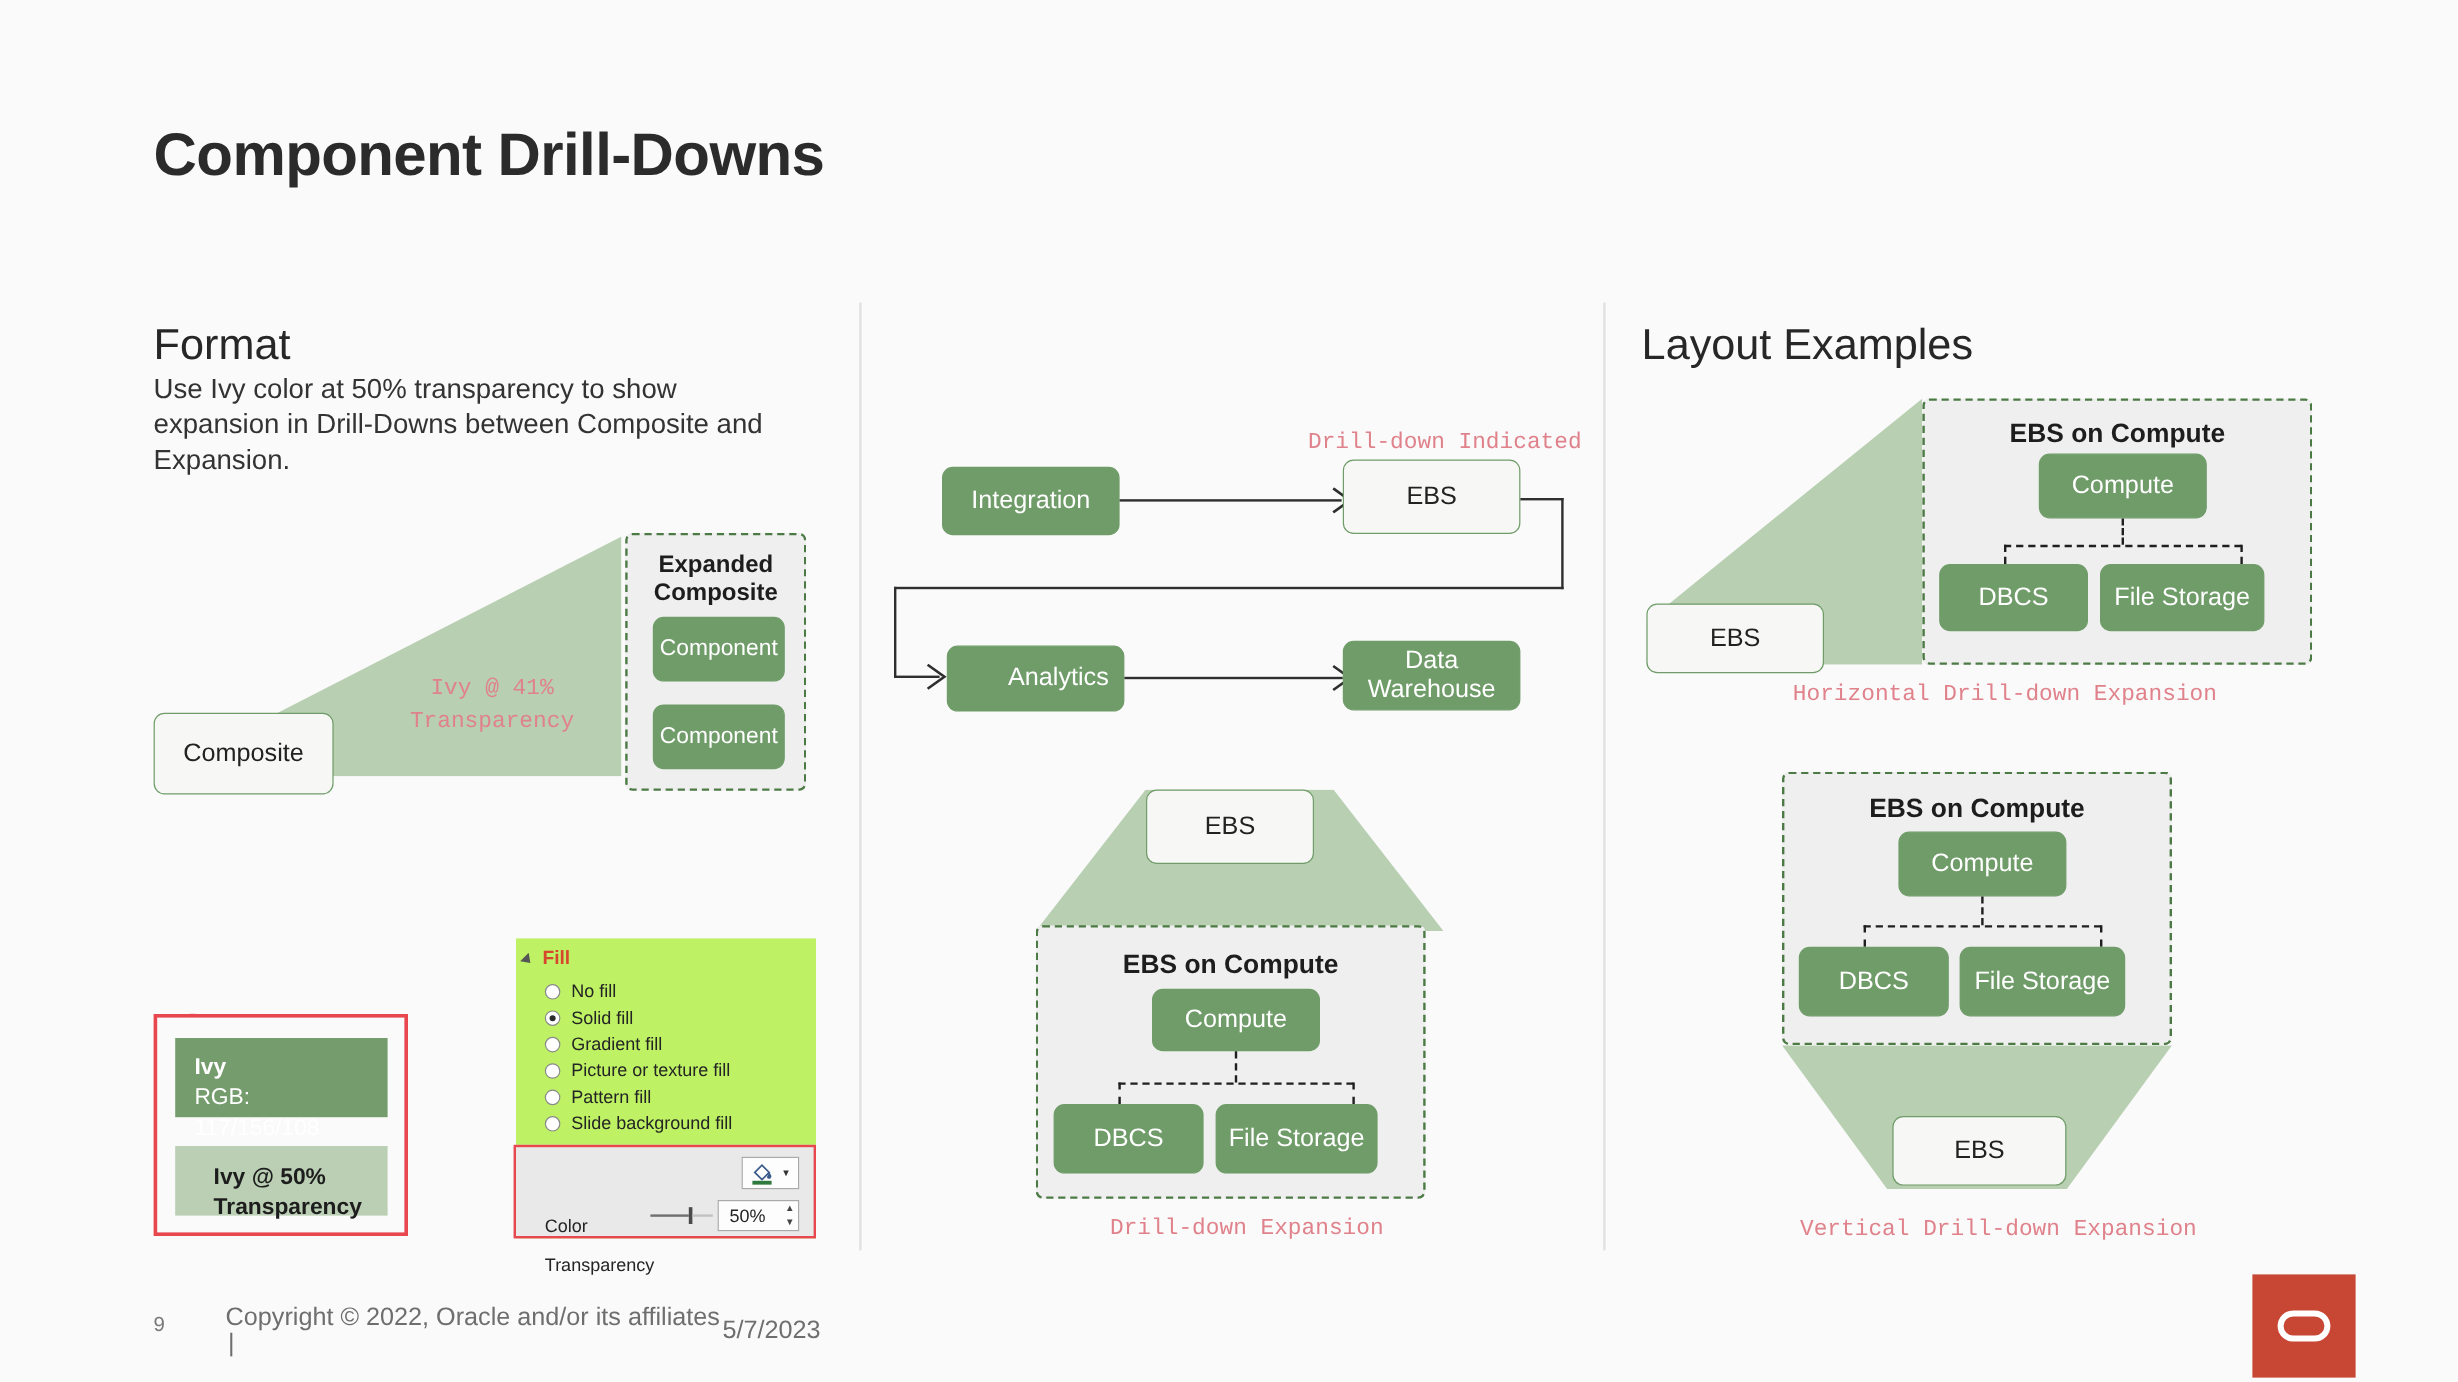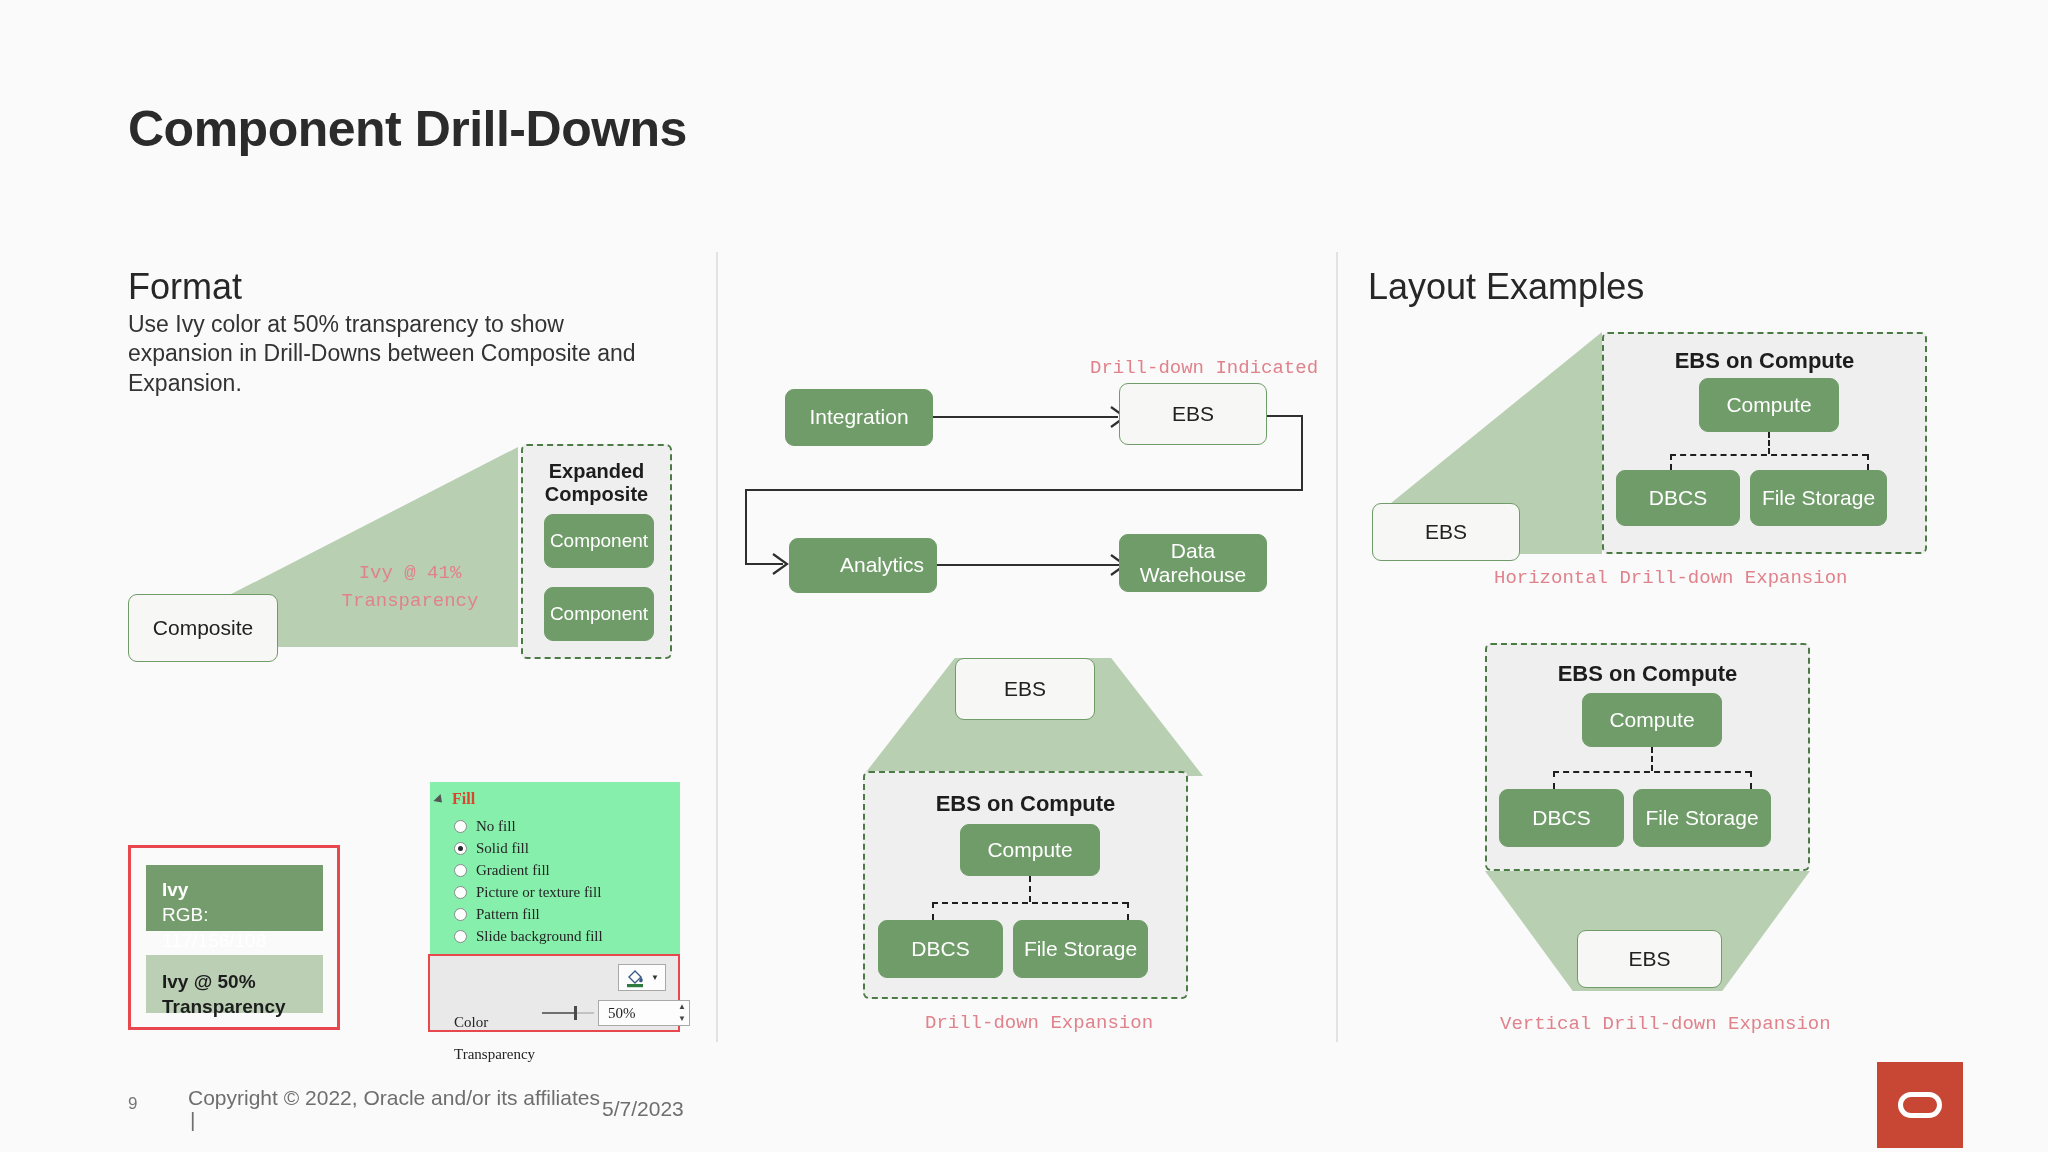--- a/index.html
+++ b/index.html
@@ -80,27 +80,27 @@
   .redbox {
     position: absolute; border: 3px solid #e8474e; background: #fafafa;
   }
   .swatch-ivy {
     position: absolute; background: #759C6C; color: #ffffff;
     padding: 12px 16px; font-size: 19px; line-height: 1.34;
   }
   .swatch-ivy b { font-size: 19px; }
   .swatch-ivy50 {
     position: absolute; background: #bacfb4; color: #1d1d1d;
-    padding: 14px 16px; font-size: 19px; font-weight: bold; line-height: 1.32;
+    padding: 14px 32px; font-size: 19px; font-weight: bold; line-height: 1.32;
   }
 
   
   .fill-panel {
-    position: absolute; background: #86efac;
-    font-family: Liberation Serif, serif;
+    position: absolute; background: #bef264;
+    font-family: Liberation Sans, sans-serif;
   }
   .fill-head {
     position: absolute; left: 22px; top: 8px;
     font-size: 16px; font-weight: bold; color: #d6472e;
   }
   .fill-tri {
     position: absolute; left: 6px; top: 13px;
     width: 0; height: 0;
     border-left: 7px solid #555; border-top: 5px solid transparent;
     border-bottom: 5px solid transparent;
@@ -261,21 +261,21 @@
         <path d="M16 9 q3 3 1 5 q-2 1 -3 -1 z" fill="#3a5a8a"></path>
         <rect x="2" y="16" width="16" height="3.2" fill="#2f7a3f"></rect>
       </svg>
       <span style="font-size:8px; color:#333; margin-left:4px;">▼</span>
     </div>
 
     <div class="fill-field-label" style="left:24px; top:222px;">Transparency</div>
     <div class="slider-line" style="left:112px; top:230px; width:32px;"></div>
     <div class="slider-handle" style="left:144px; top:224px; height:14px;"></div>
     <div class="slider-line dim" style="left:147px; top:230px; width:17px;"></div>
-    <div class="pct-box" style="left:168px; top:218px; width:92px; height:26px;text-align:center;">
+    <div class="pct-box" style="left:168px; top:218px; width:68px; height:26px;text-align:center;">
       <span>50%</span>
       <span class="spin">
           <span>▲</span>
           <span>▼</span>
         </span>
     </div>
   </div>
 
 
   <div class="anno" style="left:1090px; top:357px;">Drill-down Indicated</div>

